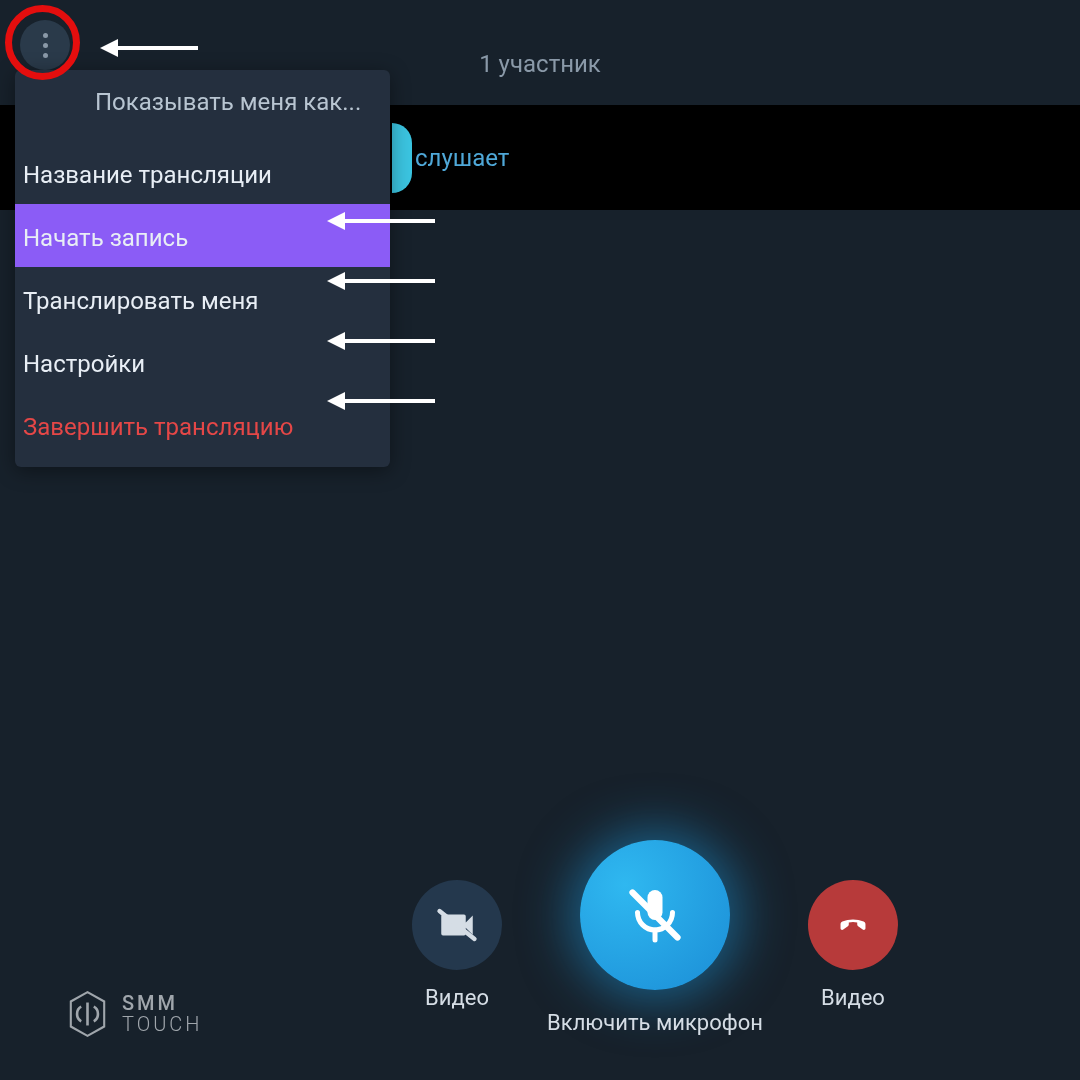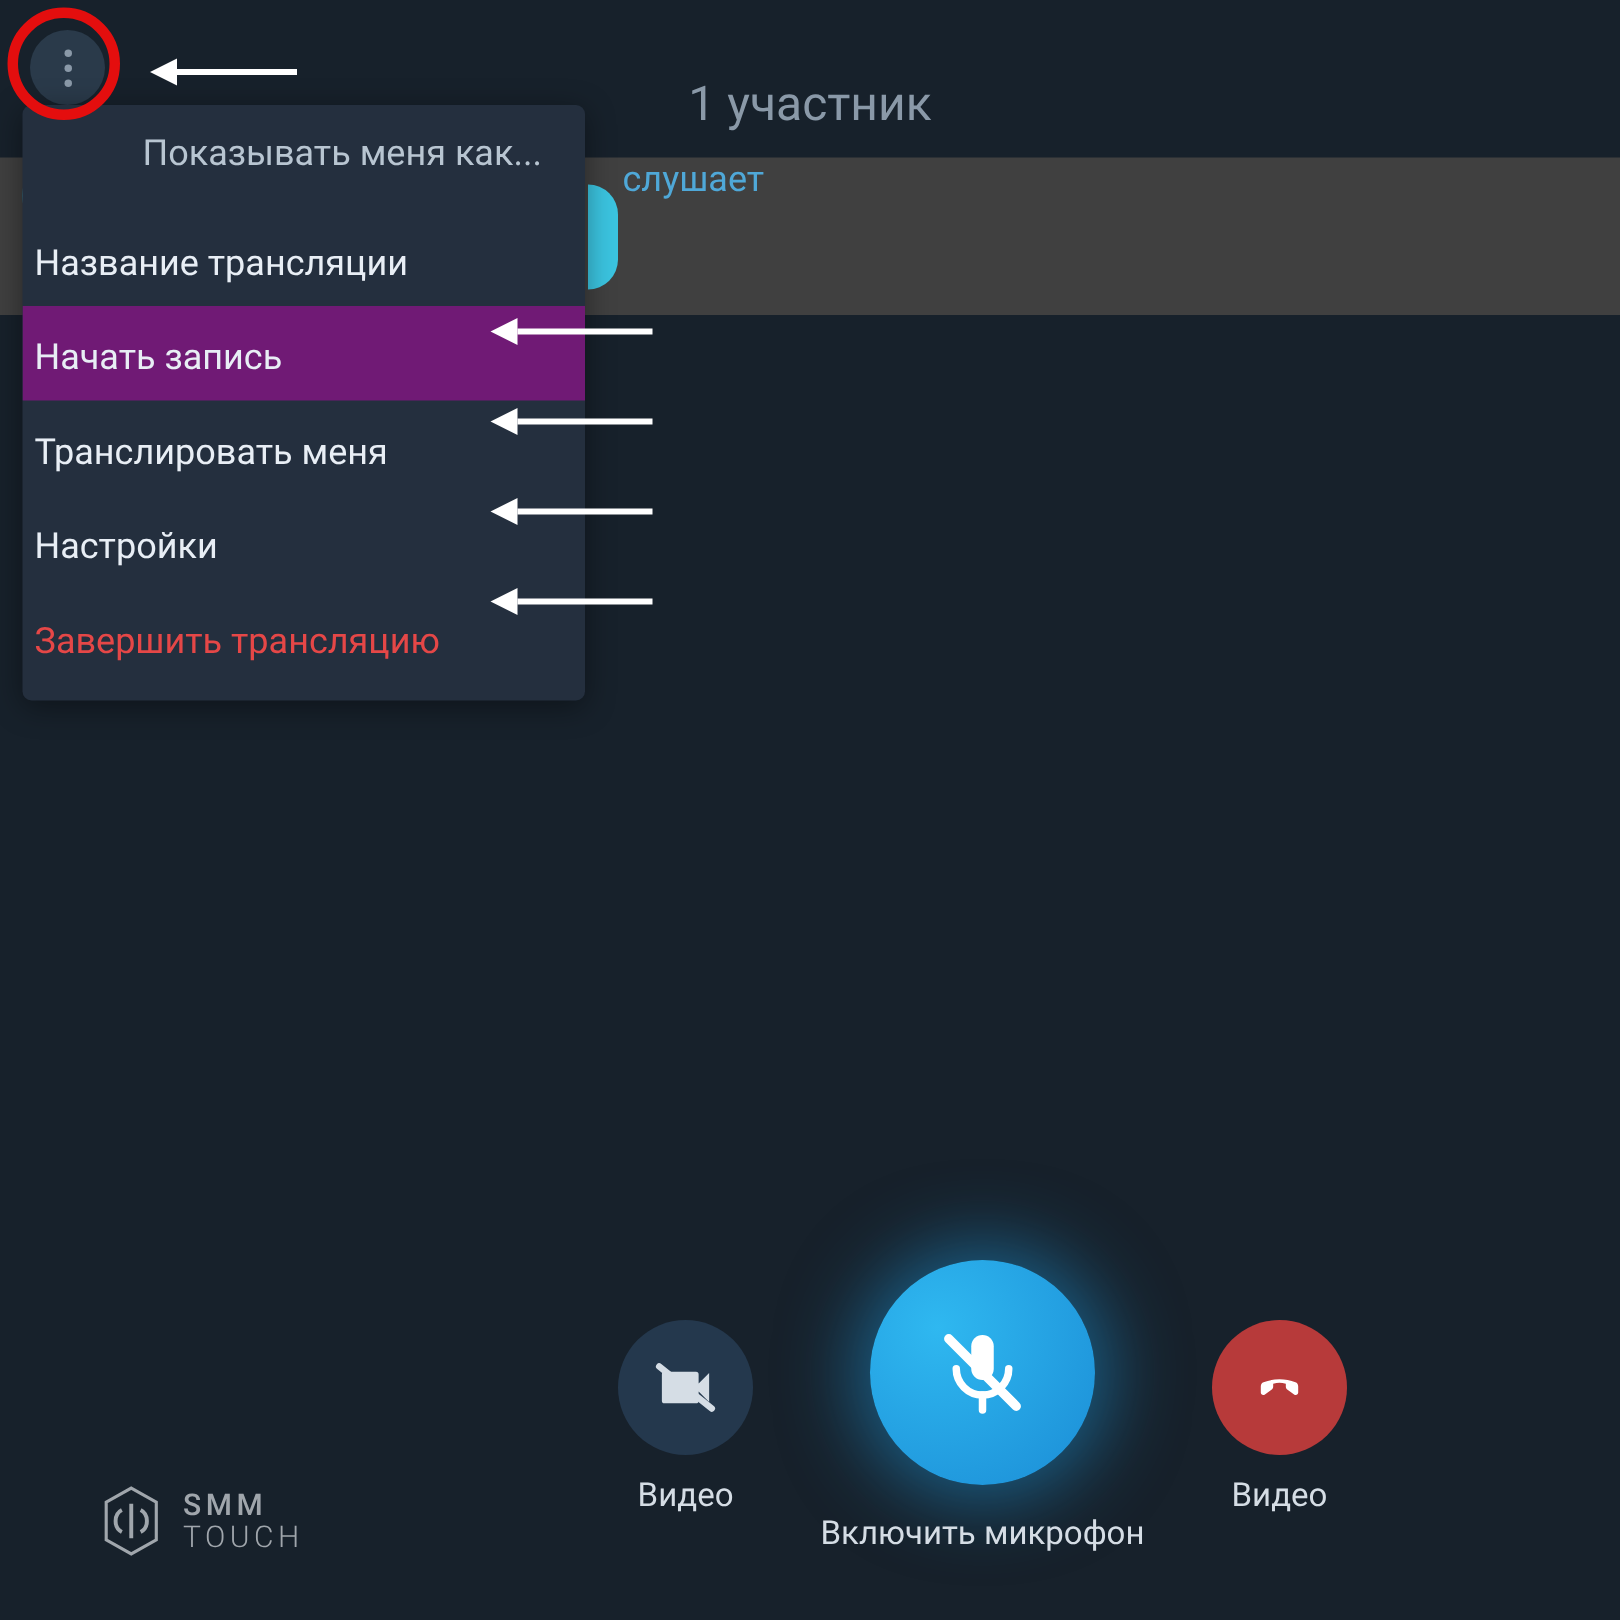--- a/index.html
+++ b/index.html
@@ -51,33 +51,34 @@
       pointer-events: none;
       z-index: 100;
     }
     
     
     .header-title {
       position: absolute;
       top: 50px;
       left: 50%;
       transform: translateX(-50%);
-      font-size: 32px;
+      font-size: 24px;
       color: #8a99a8;
     }
     
     
     .participant-row {
       position: absolute;
       top: 105px;
       left: 0;
       right: 0;
       height: 105px;
-      background: #404040;
-      display: flex;
+      background: #000000;
+      display: flex;
+      align-items: center;
       padding-left: 415px;
     }
     
     .participant-status {
       color: #4fa8d8;
       font-size: 24px;
     }
     
     
     .avatar {
@@ -126,21 +127,21 @@
     }
     
     .menu-item {
       padding: 20px 22px 15px 8px;
       font-size: 24px;
       color: #e8eef5;
       cursor: pointer;
     }
     
     .menu-item.highlighted {
-      background: #701a75;
+      background: #8b5cf6;
     }
     
     .menu-item.danger {
       color: #e54747;
       padding-bottom: 26px;
     }
     
     
     .arrow {
       position: absolute;

